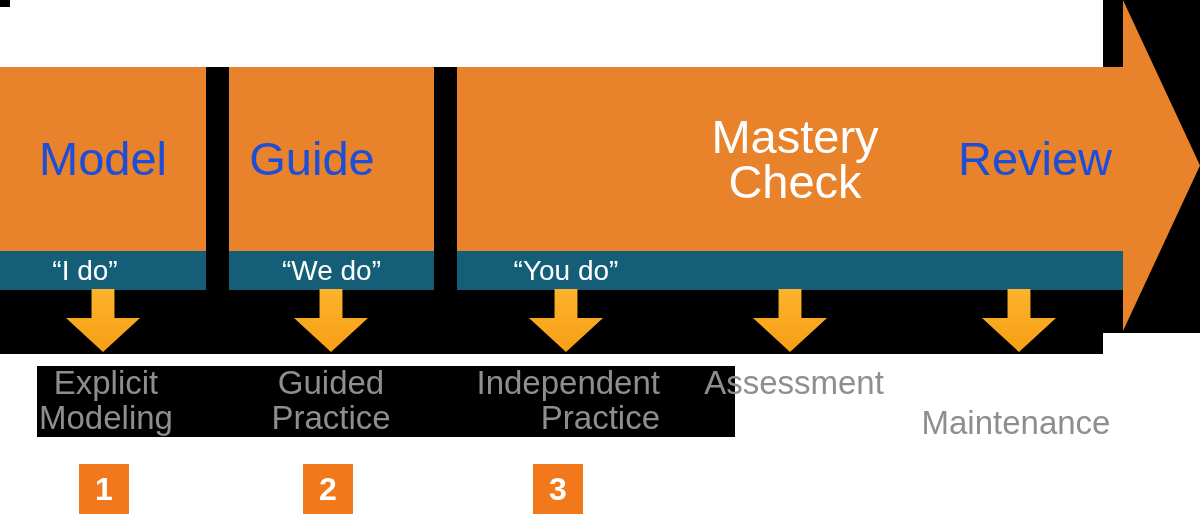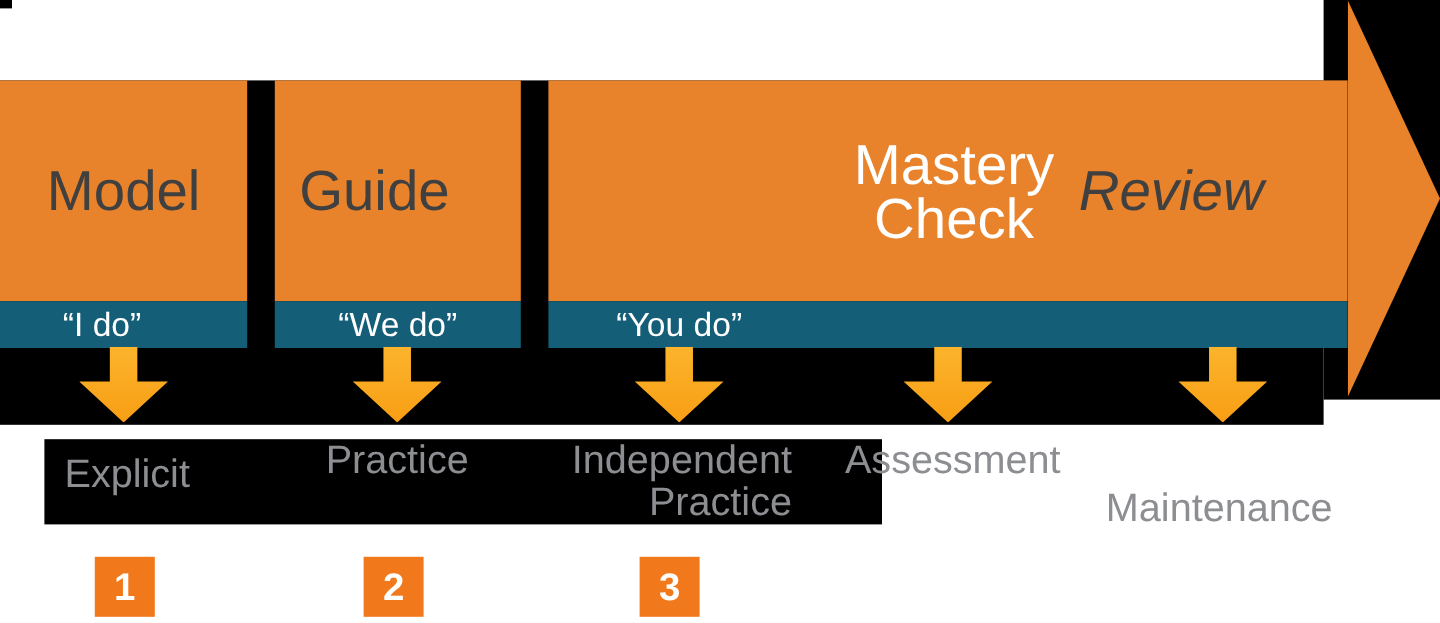--- a/index.html
+++ b/index.html
@@ -14,21 +14,21 @@
 
   
   .arrow-head{left:1123px;top:0;width:77px;height:331px;background:#E8822B;
               clip-path:polygon(0 0,100% 50%,0 100%);}
   .seg{top:67px;height:184px;background:#E8822B;}
   .seg1{left:0;width:206px;}
   .seg2{left:229px;width:205px;}
   .seg3{left:457px;width:666px;}
   .teal{top:251px;height:39px;background:#155E78;}
 
-  .title{top:134px;height:50px;line-height:50px;color:#404040;font-size:47px;
+  .title{top:134px;height:50px;line-height:50px;color:#1d4ed8;font-size:47px;
          font-weight:300;text-align:center;white-space:nowrap;}
   .title-2line{top:114px;height:90px;line-height:45px;color:#fff;font-size:47px;
          font-weight:300;text-align:center;}
   .quote{top:256px;height:30px;line-height:30px;color:#fff;font-size:28px;
          font-weight:300;text-align:center;white-space:nowrap;}
 
   
   .down-arrow{top:289px;width:74px;height:63px;
       background:linear-gradient(180deg,#FBB42C 0%,#F89E14 100%);
       clip-path:polygon(34.5% 0,65.5% 0,65.5% 46%,100% 46%,50% 100%,0 46%,34.5% 46%);}
@@ -57,38 +57,40 @@
   <div class="abs teal" style="left:0;width:206px;"></div>
   <div class="abs teal" style="left:229px;width:205px;"></div>
   <div class="abs teal" style="left:457px;width:666px;"></div>
 
   <div class="abs title" style="left:0;width:206px;">Model</div>
   <div class="abs title" style="left:229px;width:166px;">Guide</div>
   <div class="abs title-2line" style="left:695px;width:200px;">
     <div>Mastery</div>
     <div>Check</div>
   </div>
-  <div class="abs title" style="left:876px;width:200px;font-style:italic;">Review</div>
+  <div class="abs title" style="left:935px;width:200px;">Review</div>
 
   <div class="abs quote" style="left:0;width:170px;">“I do”</div>
   <div class="abs quote" style="left:229px;width:205px;">“We do”</div>
   <div class="abs quote" style="left:466px;width:200px;">“You do”</div>
 
   <div class="abs down-arrow" style="left:66px;"></div>
   <div class="abs down-arrow" style="left:294px;"></div>
   <div class="abs down-arrow" style="left:529px;"></div>
   <div class="abs down-arrow" style="left:753px;"></div>
   <div class="abs down-arrow" style="left:982px;"></div>
 
   <div class="abs label-band"></div>
 
-  <div class="abs stage-label" style="left:6px;margin-top:12px;">
+  <div class="abs stage-label" style="left:6px;">
     <div>Explicit</div>
+    <div>Modeling</div>
   </div>
   <div class="abs stage-label" style="left:231px;">
+    <div>Guided</div>
     <div>Practice</div>
   </div>
   <div class="abs stage-label" style="left:460px;text-align:right;">
     <div>Independent</div>
     <div>Practice</div>
   </div>
   <div class="abs stage-label" style="left:694px;text-align:center;">Assessment</div>
   <div class="abs stage-label" style="left:916px;margin-top:40px;">Maintenance</div>
 
   <div class="abs num" style="left:79px;">1</div>

